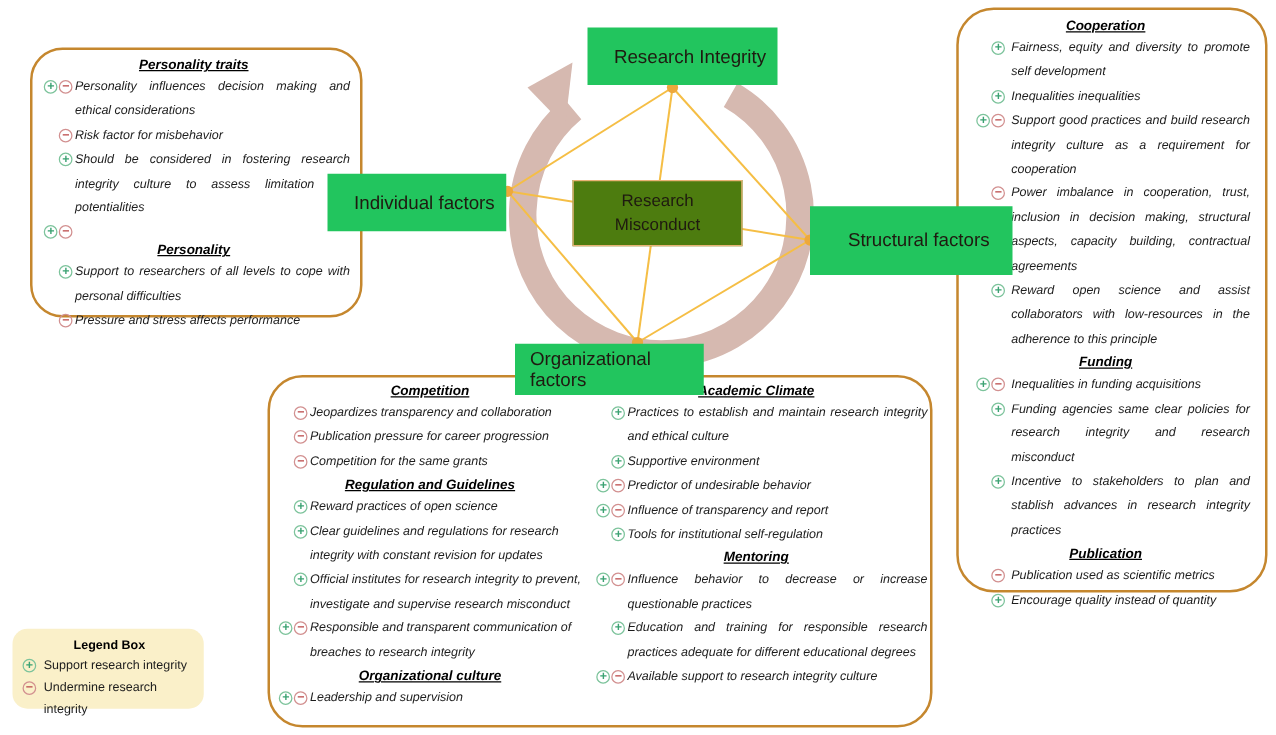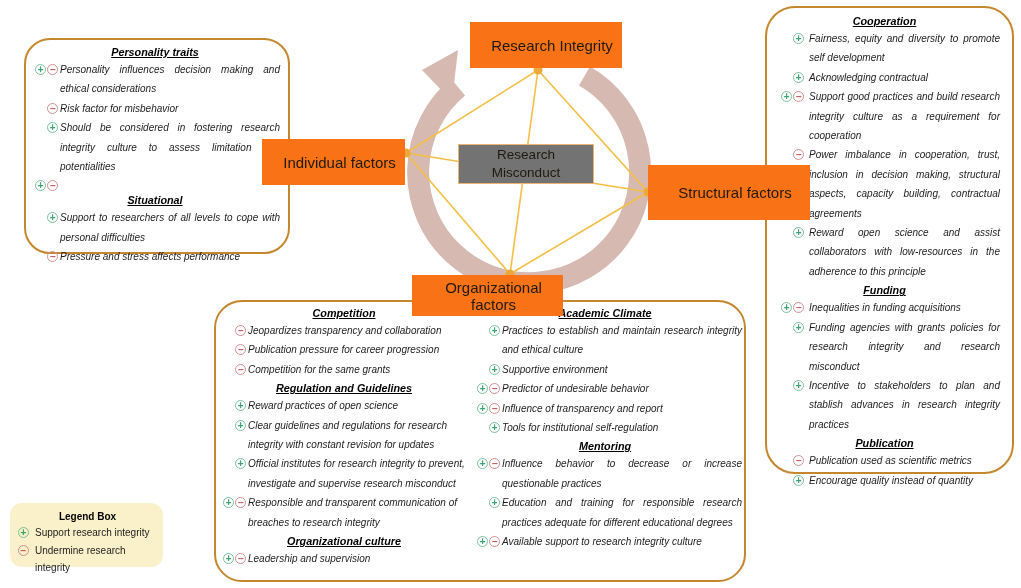--- a/index.html
+++ b/index.html
@@ -45,31 +45,31 @@
     position:absolute; left:10px; top:503px; width:153px; height:64px;
     background:#faf0c9; border-radius:12px; padding:4px 6px 0 8px; font-size:10px; z-index:0;
   }
   #legend .sec-h { text-decoration:none; font-size:10px; }
   #legend .icons { width:15px; justify-content:flex-start; padding-top:3px; }
   #legend .txt  { line-height:17.5px; }
 
   
   #diagram-svg { position:absolute; left:0; top:0; z-index:1; pointer-events:none; }
   .obox {
-    position:absolute; background:#f97316; z-index:2;
-    display:flex; align-items:center; justify-content:center; text-align:center;
+    position:absolute; background:#22c55e; z-index:2;
+    display:flex; align-items:center; justify-content:center; text-align:left;
     font-size:15px; color:#1f1a10;padding-left:12px;
   }
   #box-ri            { left:470px; top:22px;  width:152px; height:46px; }
   #box-individual    { left:262px; top:139px; width:143px; height:46px; }
   #box-structural    { left:648px; top:165px; width:162px; height:55px; }
   #box-organizational{ left:412px; top:275px; width:151px; height:41px; }
   #box-misconduct {
-    position:absolute; left:458px; top:144px; width:136px; height:40px; z-index:2;
-    background:#737373; border:1px solid #e9b375;
+    position:absolute; left:458px; top:144px; width:136px; height:53px; z-index:2;
+    background:#4d7c0f; border:1px solid #e9b375;
     display:flex; align-items:center; justify-content:center; text-align:center;
     font-size:13.5px; line-height:1.35; color:#1f1a10; white-space:pre-line;
   }
 </style>
 </head>
 <body>
 
 <div id="stage">
 
   <div class="panel just" id="panel-individual">
@@ -92,21 +92,21 @@
           <span class="ic plus">+</span>
         </span>
         <span class="txt">Should be considered in fostering research integrity culture to assess limitation and potentialities</span>
       </div>
       <div class="row">
         <span class="icons">
           <span class="ic plus">+</span>
           <span class="ic minus">−</span>
         </span>
       </div>
-      <div class="sec-h">Situational</div>
+      <div class="sec-h">Personality</div>
       <div class="row">
         <span class="icons">
           <span class="ic plus">+</span>
         </span>
         <span class="txt">Support to researchers of all levels to cope with personal difficulties</span>
       </div>
       <div class="row">
         <span class="icons">
           <span class="ic minus">−</span>
         </span>
@@ -119,21 +119,21 @@
       <div class="row">
         <span class="icons">
           <span class="ic plus">+</span>
         </span>
         <span class="txt">Fairness, equity and diversity to promote self development</span>
       </div>
       <div class="row">
         <span class="icons">
           <span class="ic plus">+</span>
         </span>
-        <span class="txt">Acknowledging contractual</span>
+        <span class="txt">Inequalities inequalities</span>
       </div>
       <div class="row">
         <span class="icons">
           <span class="ic plus">+</span>
           <span class="ic minus">−</span>
         </span>
         <span class="txt">Support good practices and build research integrity culture as a requirement for cooperation</span>
       </div>
       <div class="row">
         <span class="icons">
@@ -152,21 +152,21 @@
         <span class="icons">
           <span class="ic plus">+</span>
           <span class="ic minus">−</span>
         </span>
         <span class="txt">Inequalities in funding acquisitions</span>
       </div>
       <div class="row">
         <span class="icons">
           <span class="ic plus">+</span>
         </span>
-        <span class="txt">Funding agencies with grants policies for research integrity and research misconduct</span>
+        <span class="txt">Funding agencies same clear policies for research integrity and research misconduct</span>
       </div>
       <div class="row">
         <span class="icons">
           <span class="ic plus">+</span>
         </span>
         <span class="txt">Incentive to stakeholders  to plan and stablish advances in research integrity practices</span>
       </div>
       <div class="sec-h">Publication</div>
       <div class="row">
         <span class="icons">

